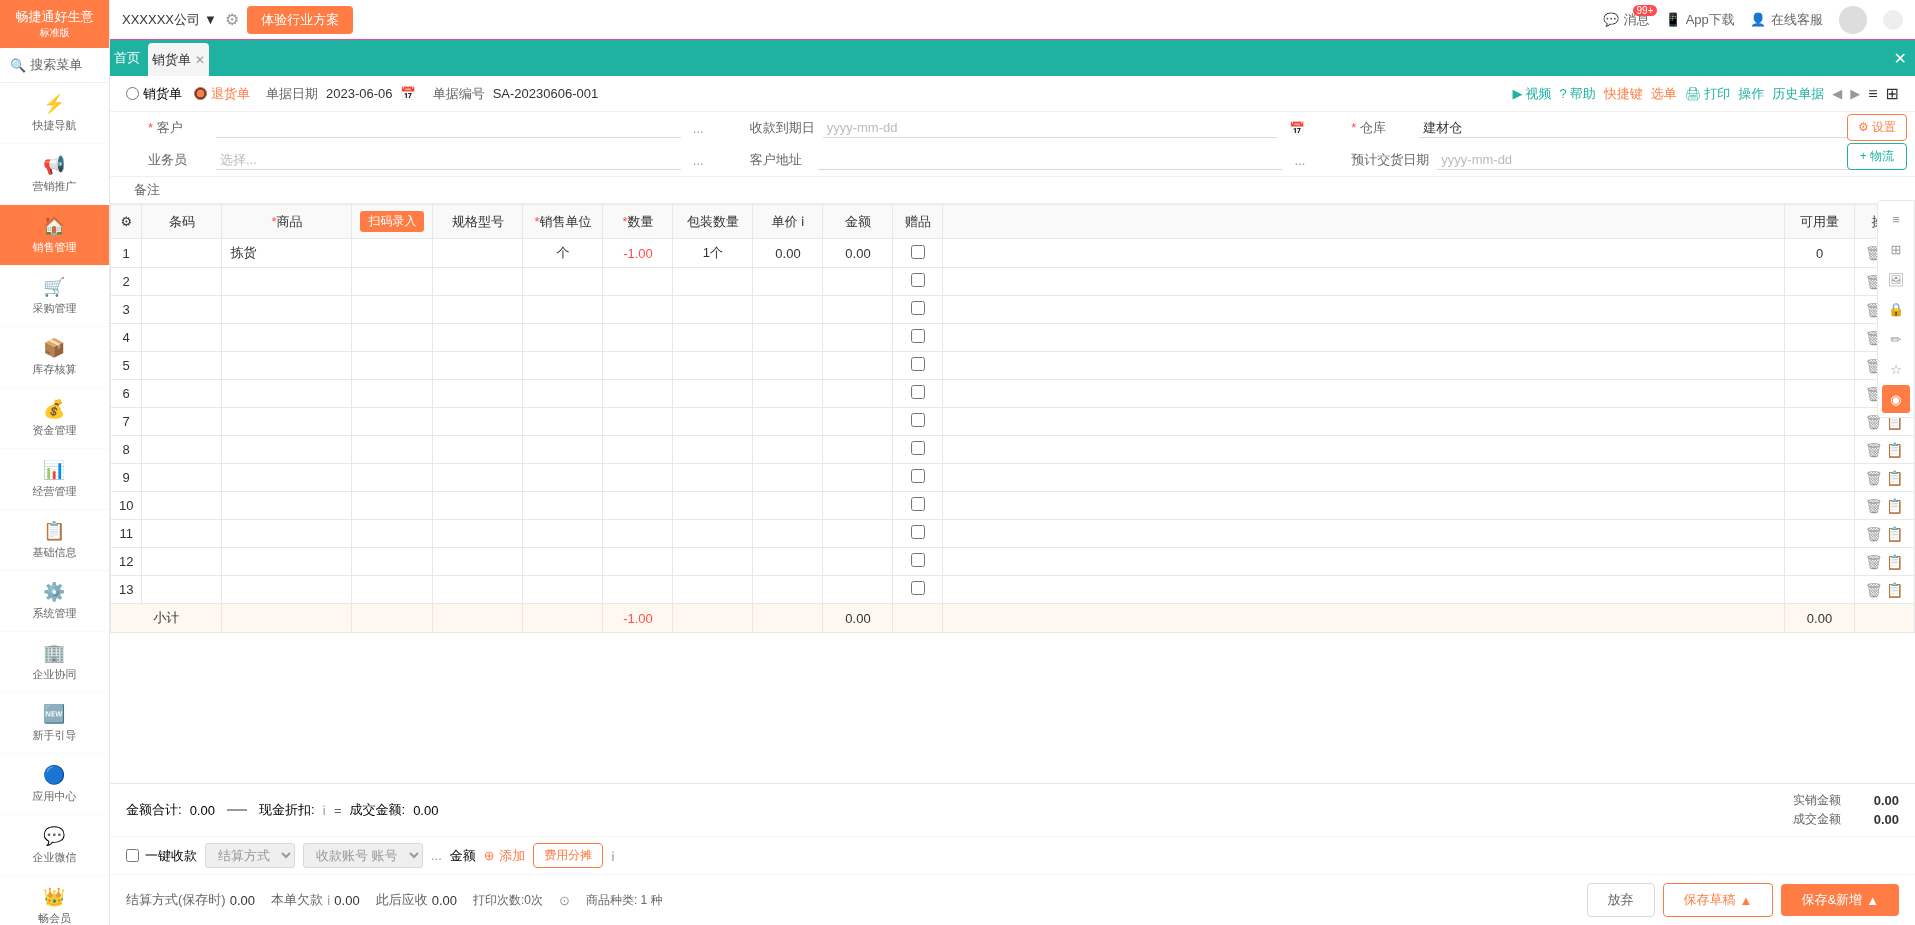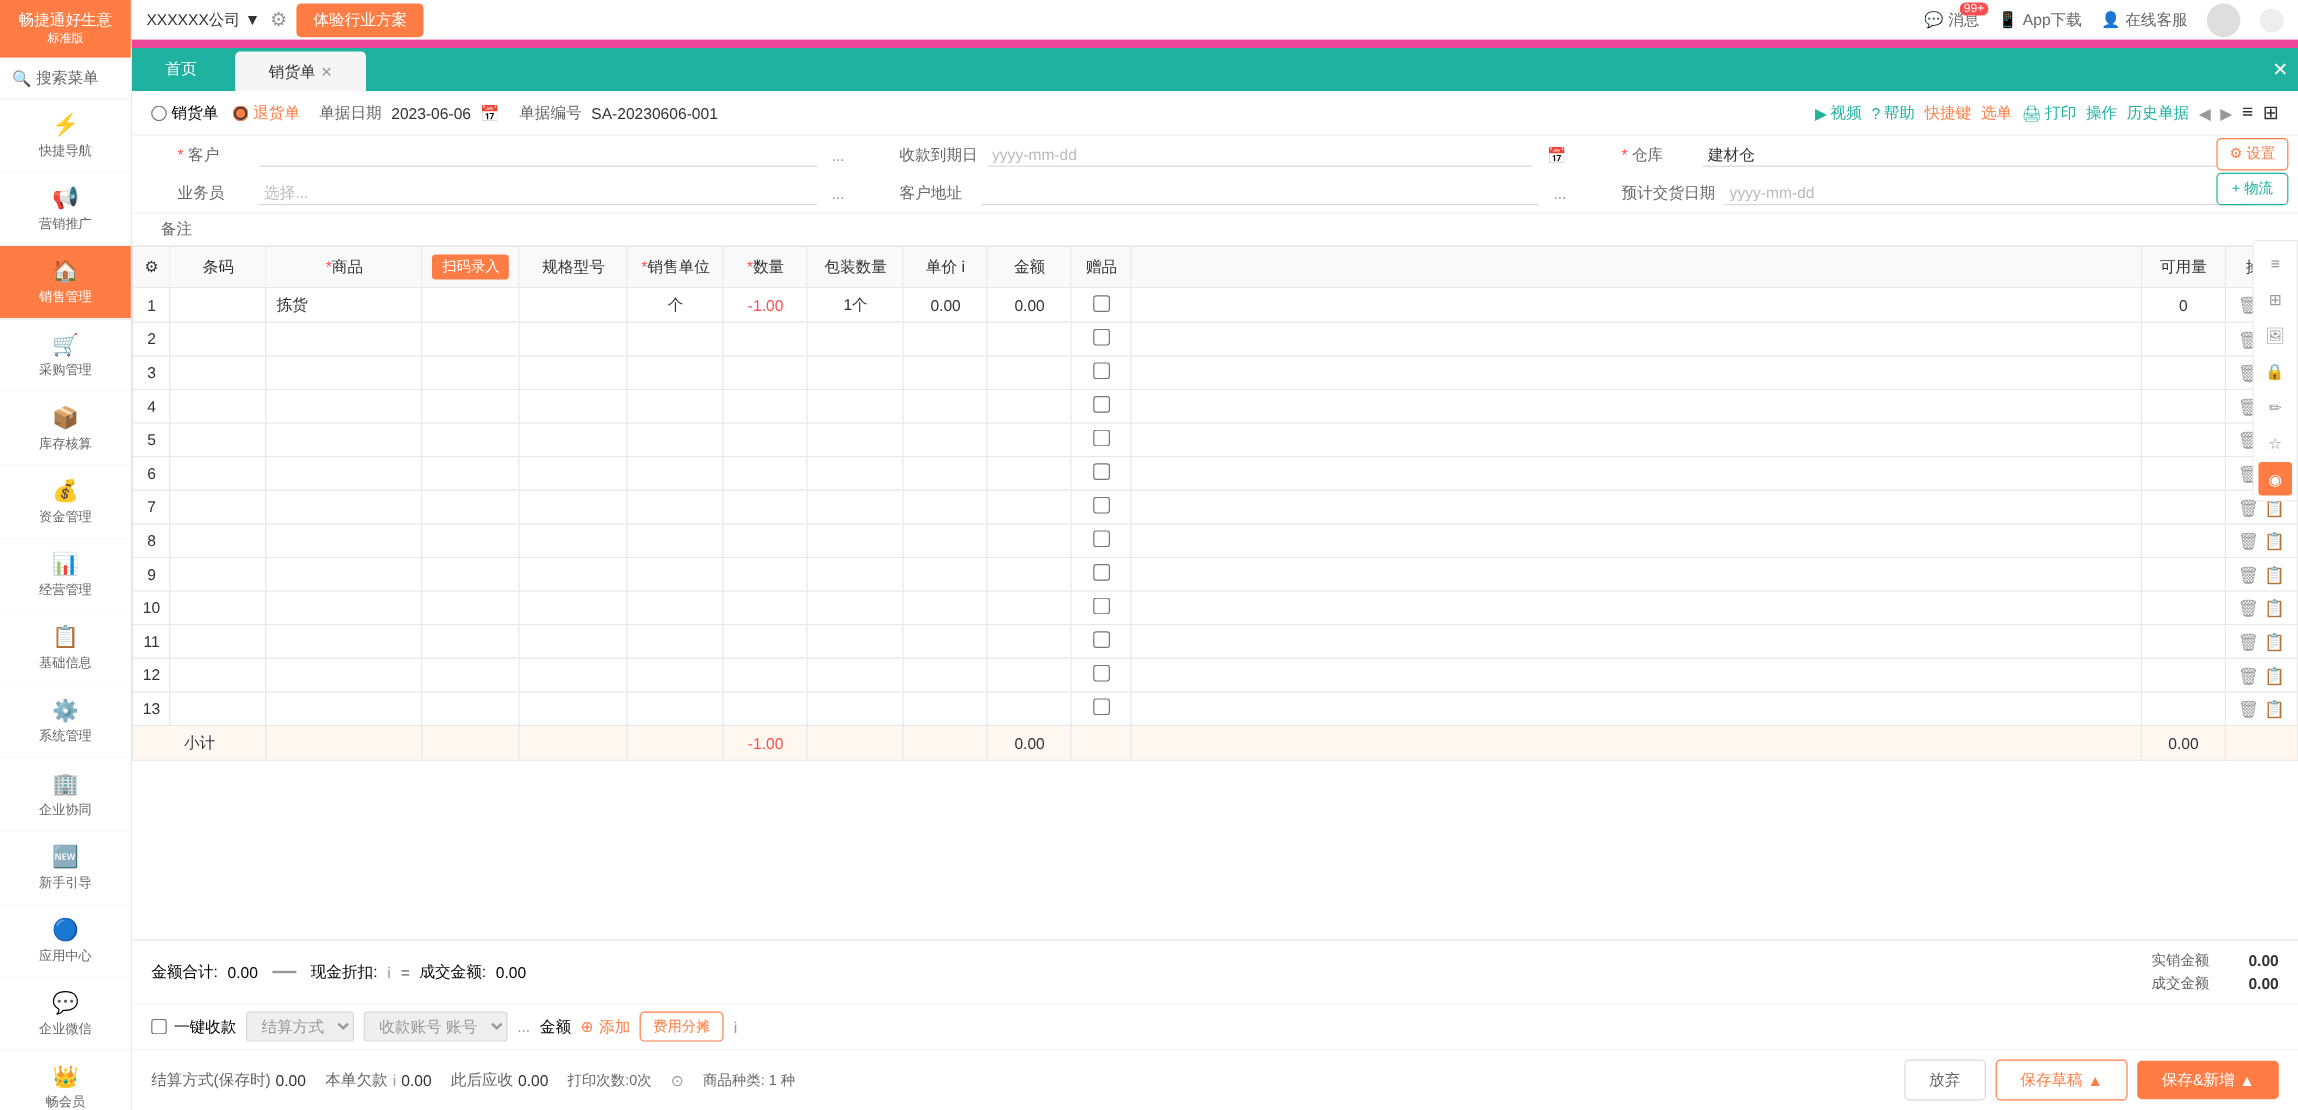--- a/index.html
+++ b/index.html
@@ -14,32 +14,32 @@
     .sidebar-search span { margin-left: 4px; }
     .sidebar-item { display: flex; flex-direction: column; align-items: center; padding: 10px 4px; cursor: pointer; color: #666; border-bottom: 1px solid #f9f9f9; }
     .sidebar-item.active { background: #ff7d45; color: #fff; }
     .sidebar-item .icon { font-size: 18px; margin-bottom: 3px; }
     .sidebar-item .label { font-size: 11px; text-align: center; }
 
     
     .main { flex: 1; display: flex; flex-direction: column; overflow: hidden; }
 
     
-    .topbar { height: 40px; background: #fff; border-bottom: 7px solid #ec4899; display: flex; align-items: center; padding: 0 12px; gap: 8px; flex-shrink: 0; }
+    .topbar { height: 40px; background: #fff; border-bottom: 1px solid #ec4899; display: flex; align-items: center; padding: 0 12px; gap: 8px; flex-shrink: 0; }
     .topbar-company { display: flex; align-items: center; gap: 4px; font-size: 13px; color: #333; cursor: pointer; }
     .topbar-gear { color: #999; cursor: pointer; font-size: 16px; }
     .topbar-trial { background: #ff7d45; color: #fff; border: none; padding: 5px 14px; border-radius: 4px; cursor: pointer; font-size: 13px; }
     .topbar-right { margin-left: auto; display: flex; align-items: center; gap: 16px; }
     .topbar-badge { position: relative; display: flex; align-items: center; gap: 4px; cursor: pointer; color: #666; }
     .badge-count { background: #ff4d4f; color: #fff; font-size: 10px; padding: 0 4px; border-radius: 8px; position: absolute; top: -6px; right: -8px; }
     .topbar-avatar { width: 28px; height: 28px; border-radius: 50%; background: #ddd; }
 
     
     .tabbar { height: 36px; background: #20b2a0; display: flex; align-items: center; flex-shrink: 0; padding: 0; }
-    .tab { padding: 8px 28px; color: #fff; cursor: pointer; display: flex; align-items: center; gap: 4px; font-size: 13px; }
+    .tab { padding: 8px 4px; color: #fff; cursor: pointer; display: flex; align-items: center; gap: 4px; font-size: 13px; }
     .tab.active { background: #f5f5f5; color: #333; border-radius: 4px 4px 0 0; margin: 4px 0 0 4px; }
     .tab-close { font-size: 12px; color: #999; cursor: pointer; }
     .tab-close-right { margin-left: auto; margin-right: 8px; color: #fff; cursor: pointer; font-size: 16px; }
 
     
     .form-area { background: #fff; flex-shrink: 0; }
     .form-header { display: flex; align-items: center; padding: 8px 16px; gap: 16px; border-bottom: 1px solid #f0f0f0; flex-wrap: wrap; }
     .radio-group { display: flex; gap: 12px; align-items: center; }
     .radio-item { display: flex; align-items: center; gap: 4px; cursor: pointer; }
     .radio-item input { accent-color: #ff7d45; }

